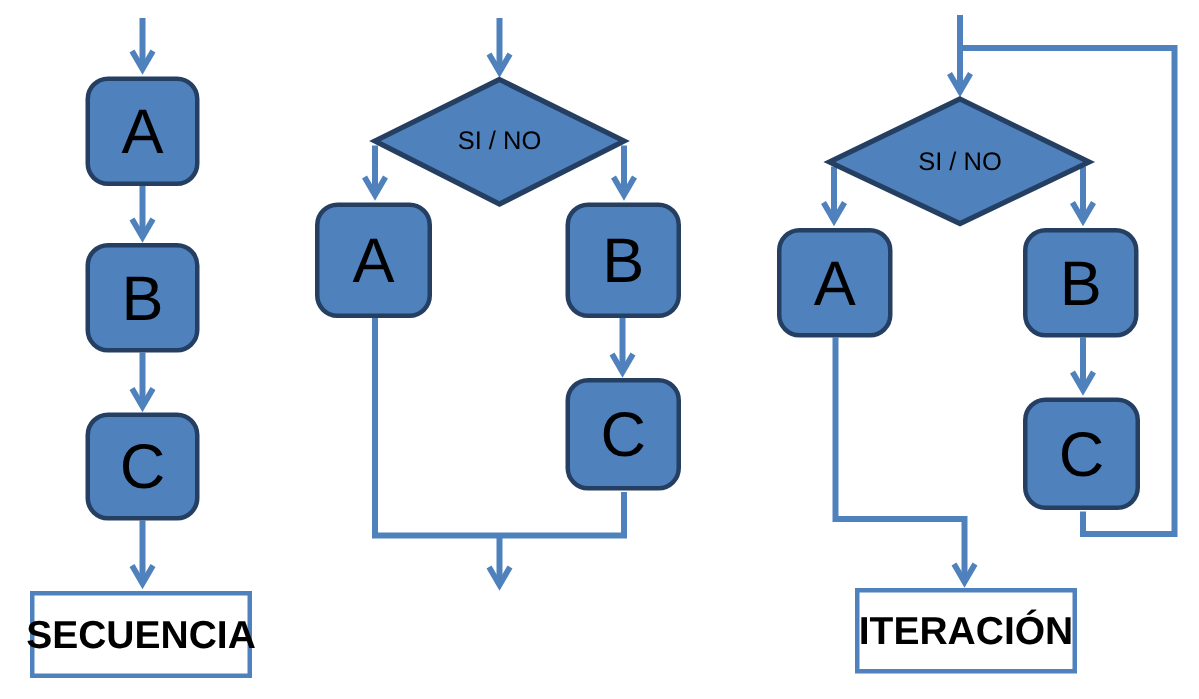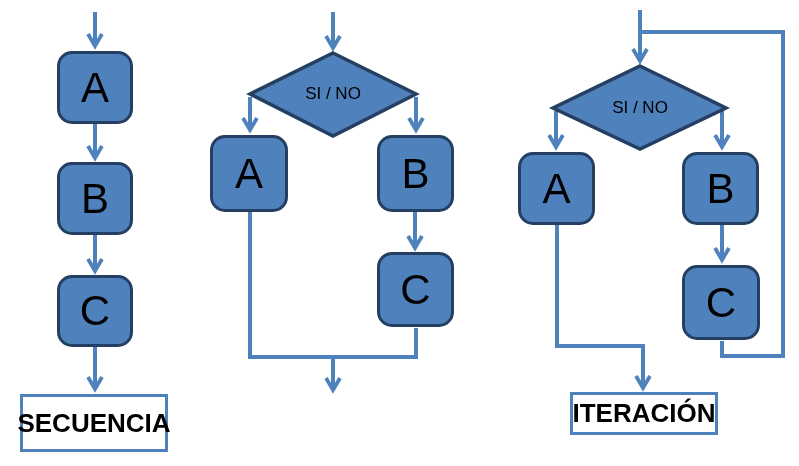--- a/index.html
+++ b/index.html
@@ -89,15 +89,15 @@
 
   <div class="dlabel" style="left:273px;top:78px;width:120px;height:32px">SI / NO</div>
   <div class="pbox" style="left:210px;top:135px;width:78px;height:77px">A</div>
   <div class="pbox" style="left:377px;top:135px;width:77px;height:77px">B</div>
   <div class="pbox" style="left:377px;top:252px;width:77px;height:75px">C</div>
 
   <div class="dlabel" style="left:580px;top:92px;width:120px;height:32px">SI / NO</div>
   <div class="pbox" style="left:518px;top:152px;width:77px;height:73px">A</div>
   <div class="pbox" style="left:682px;top:152px;width:77px;height:73px">B</div>
   <div class="pbox" style="left:682px;top:265px;width:78px;height:75px">C</div>
-  <div class="tlabel" style="left:570px;top:392px;width:148px;height:43px">ITERACIÓN</div>
+  <div class="tlabel" style="left:570px;top:392px;width:148px;height:57px">ITERACIÓN</div>
 
 </div>
 
 </body></html>

